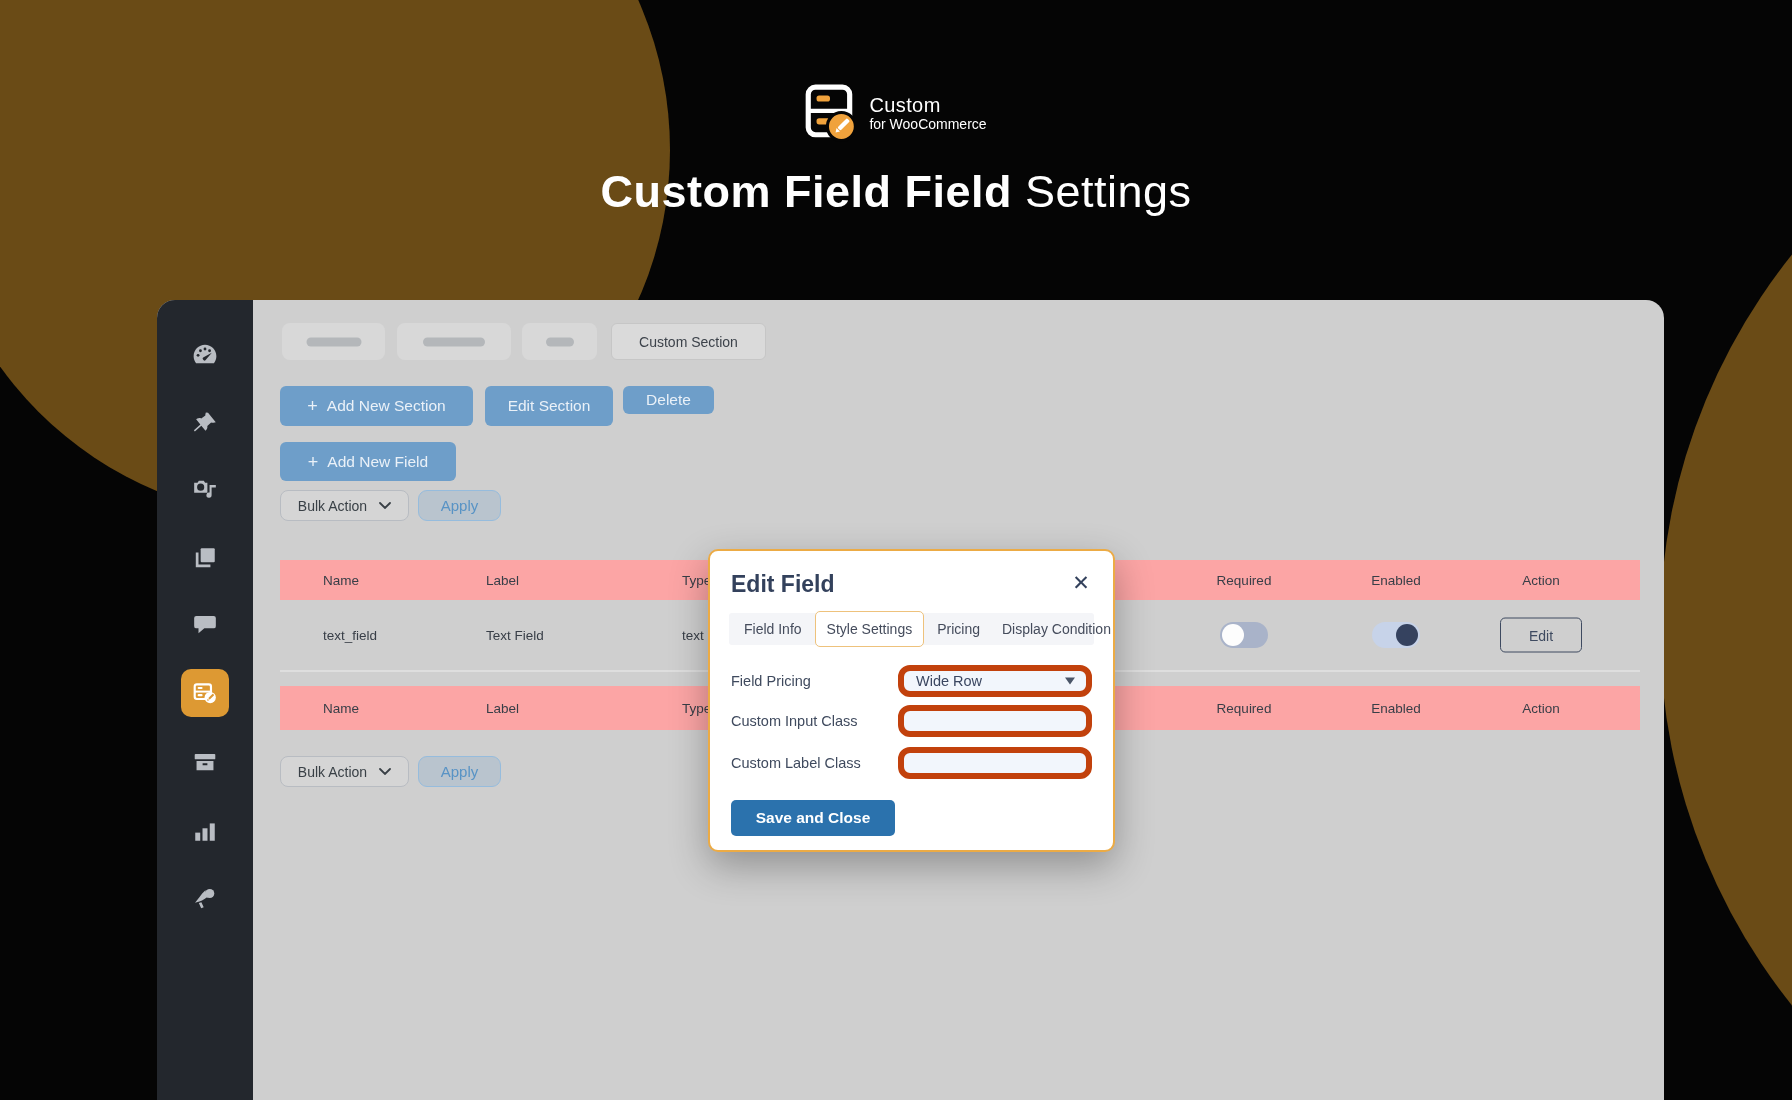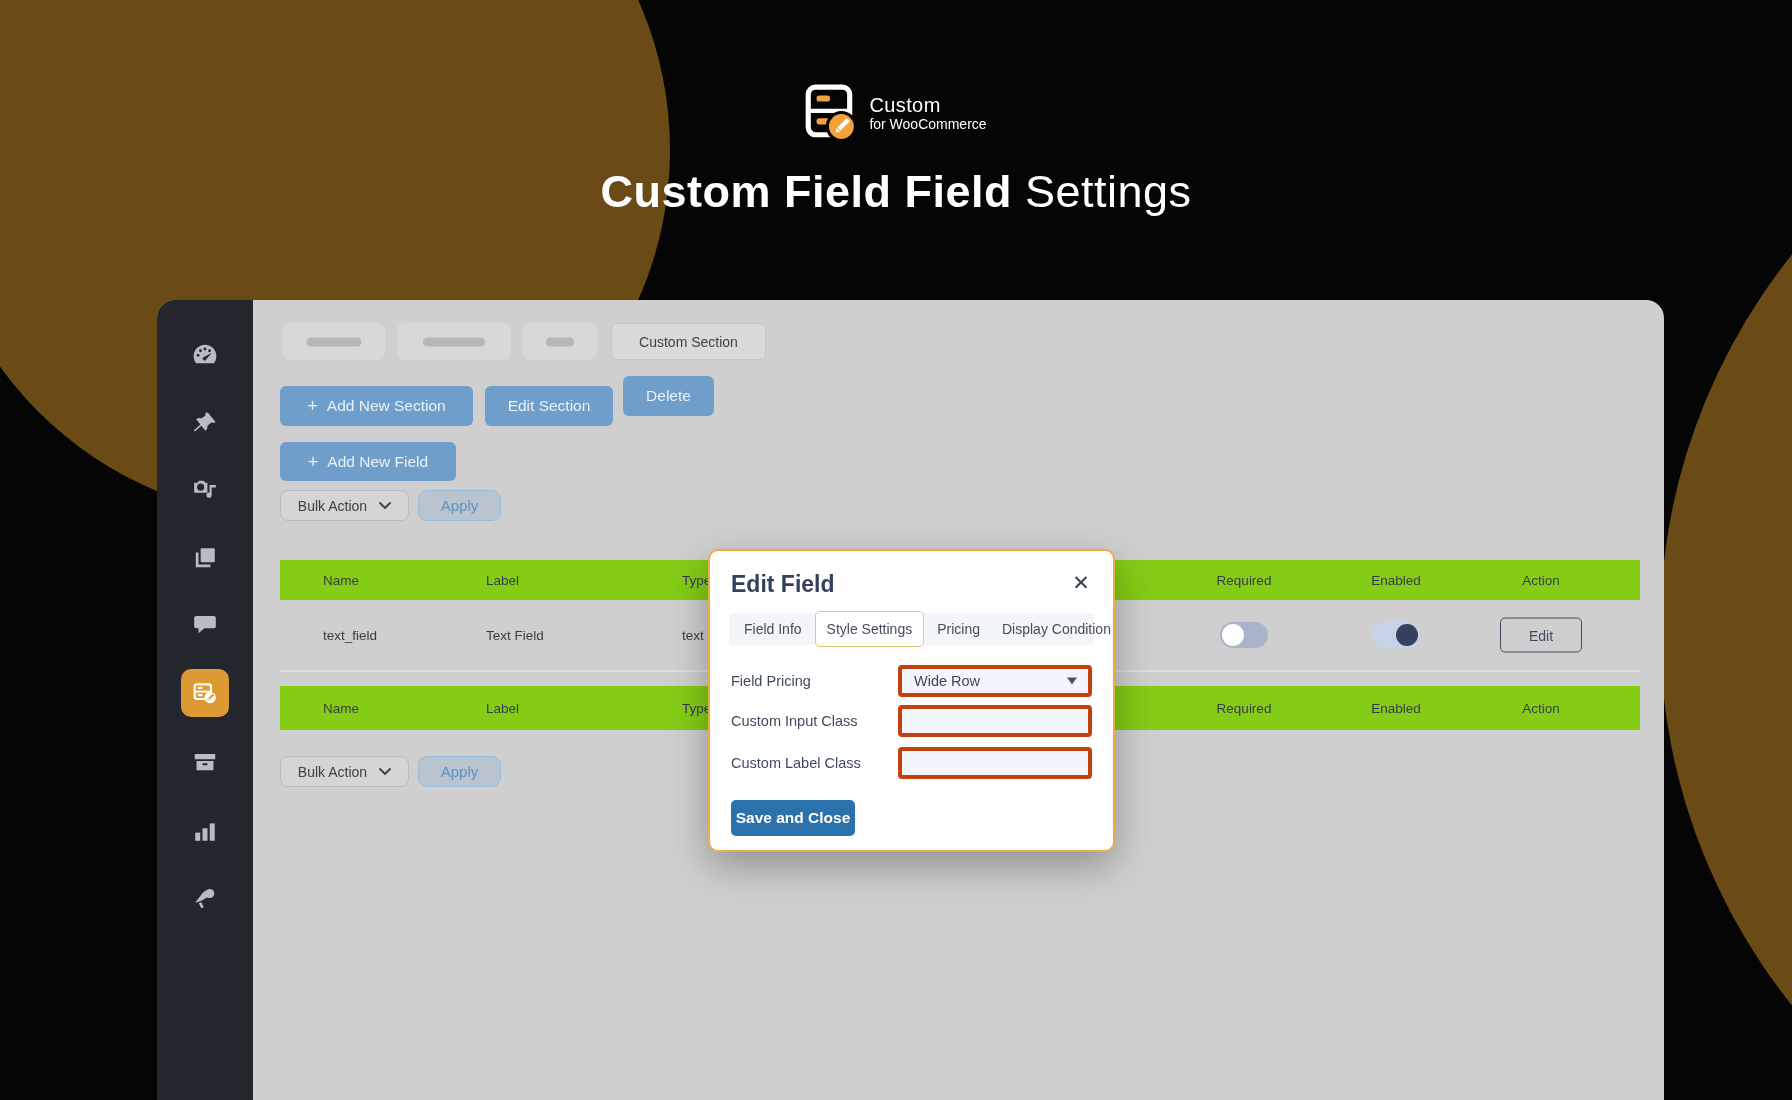--- a/index.html
+++ b/index.html
@@ -64,21 +64,21 @@
   
   .bulk-btn { position:absolute; width:129px; height:31px; border:1.5px solid #b8bcc2;
               border-radius:8px; background:rgba(255,255,255,.14); color:#394046;
               font-size:14px; font-family:inherit; display:flex; align-items:center;
               justify-content:center; gap:12px; cursor:pointer; }
   .apply-btn { position:absolute; width:83px; height:31px; border:1.5px solid #96bcdd;
                border-radius:9px; background:rgba(120,165,205,.25); color:#5893c5;
                font-size:15px; font-family:inherit; cursor:pointer; }
 
   
-  .t-band { position:absolute; left:27px; width:1360px; background:#84cc16;text-align:right; }
+  .t-band { position:absolute; left:27px; width:1360px; background:#fca5a5;text-align:right; }
   .t-cell { position:absolute; top:50%; transform:translateY(-50%);
             font-size:13.5px; color:#383e47; white-space:nowrap; }
   .t-cell.centered { transform:translate(-50%,-50%); }
   .t-row { position:absolute; left:27px; top:300px; width:1360px; height:72px;
            border-bottom:2px solid #dedede; }
 
   
   .toggle { position:absolute; top:50%; transform:translate(-50%,-50%);
             width:48px; height:26px; border-radius:13px; cursor:pointer; }
   .toggle .knob { position:absolute; top:2px; width:22px; height:22px; border-radius:50%; }
@@ -104,29 +104,29 @@
               background:#f4f5f8; border-radius:3px; display:flex; align-items:center;
               padding-left:4px; }
   .mtab { position:relative; font-size:14px; color:#454c5c; padding:0 11px;
           height:32px; line-height:32px; cursor:pointer; white-space:nowrap; }
   .mtab.active { background:#fff; border:1px solid #eec27c; border-radius:5px;
                  height:36px; line-height:34px; margin:0 2px; }
   .form-row { position:absolute; left:21px; right:21px; height:32px; }
   .f-label { position:absolute; left:0; top:50%; transform:translateY(-50%);
              font-size:14.5px; color:#3f4a5e; }
   .f-control { position:absolute; left:167px; top:0; width:194px; height:32px;
-               background:#f2f6fc; border:4px solid #c2410c; border-radius:4px; }
+               background:#f2f6fc; border:6px solid #c2410c; border-radius:12px; }
   .f-select { cursor:pointer; }
   .f-select .sel-value { position:absolute; left:12px; top:50%; transform:translateY(-50%);
                          font-size:14.5px; color:#3a4660; }
   .f-select .caret { position:absolute; right:11px; top:50%; transform:translateY(-50%);
                      width:0; height:0; border-left:5.5px solid transparent;
                      border-right:5.5px solid transparent; border-top:7px solid #4a5568; }
   .f-input { font-family:inherit; font-size:14.5px; color:#3a4660; padding:0 10px; outline:none; }
-  .save-btn { position:absolute; left:21px; top:249px; width:124px; height:36px;
+  .save-btn { position:absolute; left:21px; top:249px; width:164px; height:36px;
               background:#2b72ad; border:none; border-radius:5px; color:#fff;
               font-size:15.5px; font-weight:700; font-family:inherit; cursor:pointer; }
 </style>
 </head>
 <body>
 
 <div class="stage">
   <div class="bg-circle c1"></div>
   <div class="bg-circle c2"></div>
 
@@ -245,21 +245,21 @@
       </div>
       <div class="custom-tab" style="left:358px; width:155px">Custom Section</div>
 
       <button class="btn-blue" style="left:27px; top:86px; width:193px; height:40px">
         <span class="plus">+</span>
         <span>Add New Section</span>
       </button>
       <button class="btn-blue" style="left:232px; top:86px; width:128px; height:40px">
         <span>Edit Section</span>
       </button>
-      <button class="btn-blue" style="left:370px; top:76px; width:91px; height:40px">
+      <button class="btn-blue" style="left:370px; top:86px; width:91px; height:28px">
         <span>Delete</span>
       </button>
       <button class="btn-blue" style="left:27px; top:142px; width:176px; height:39px">
         <span class="plus">+</span>
         <span>Add New Field</span>
       </button>
 
       <button class="bulk-btn" style="left:27px; top:190px">
         <span>Bulk Action</span>
         <svg width="12" height="7" viewBox="0 0 12 7">

